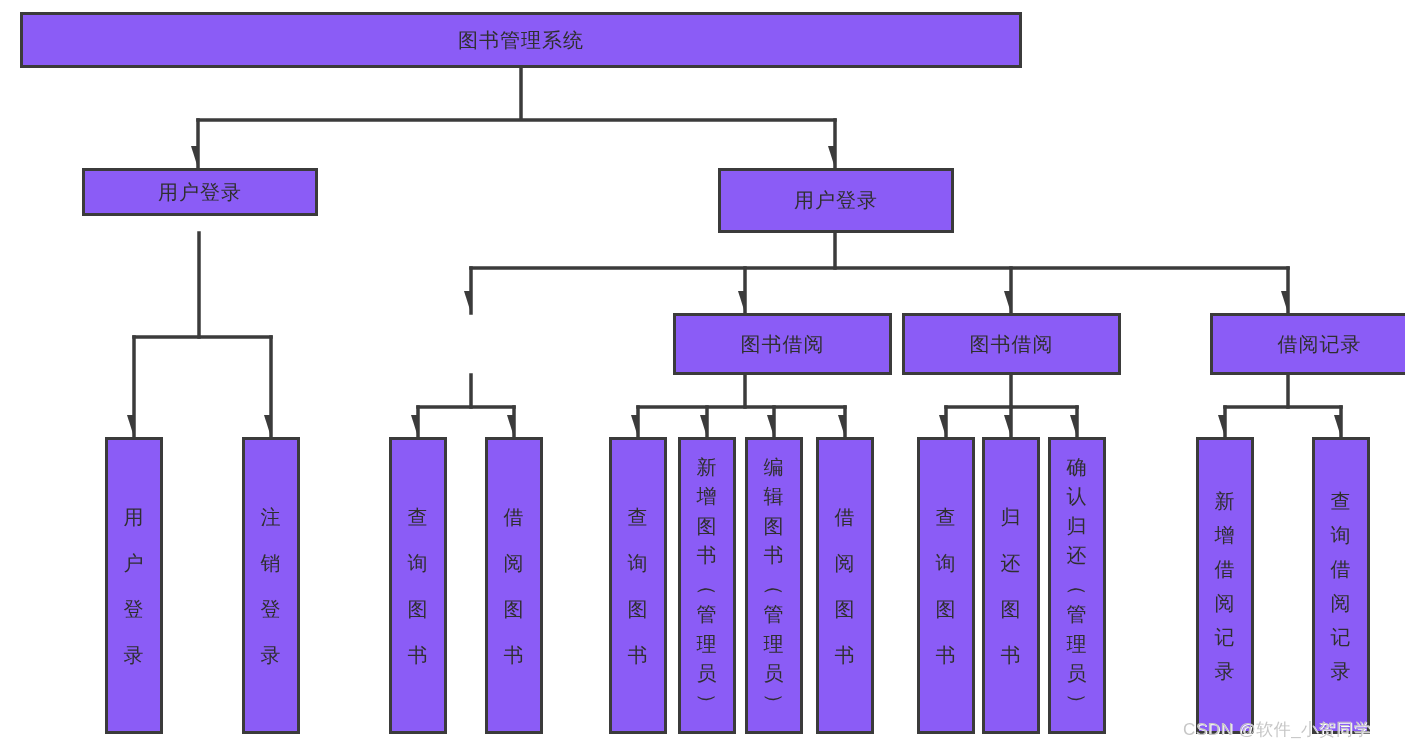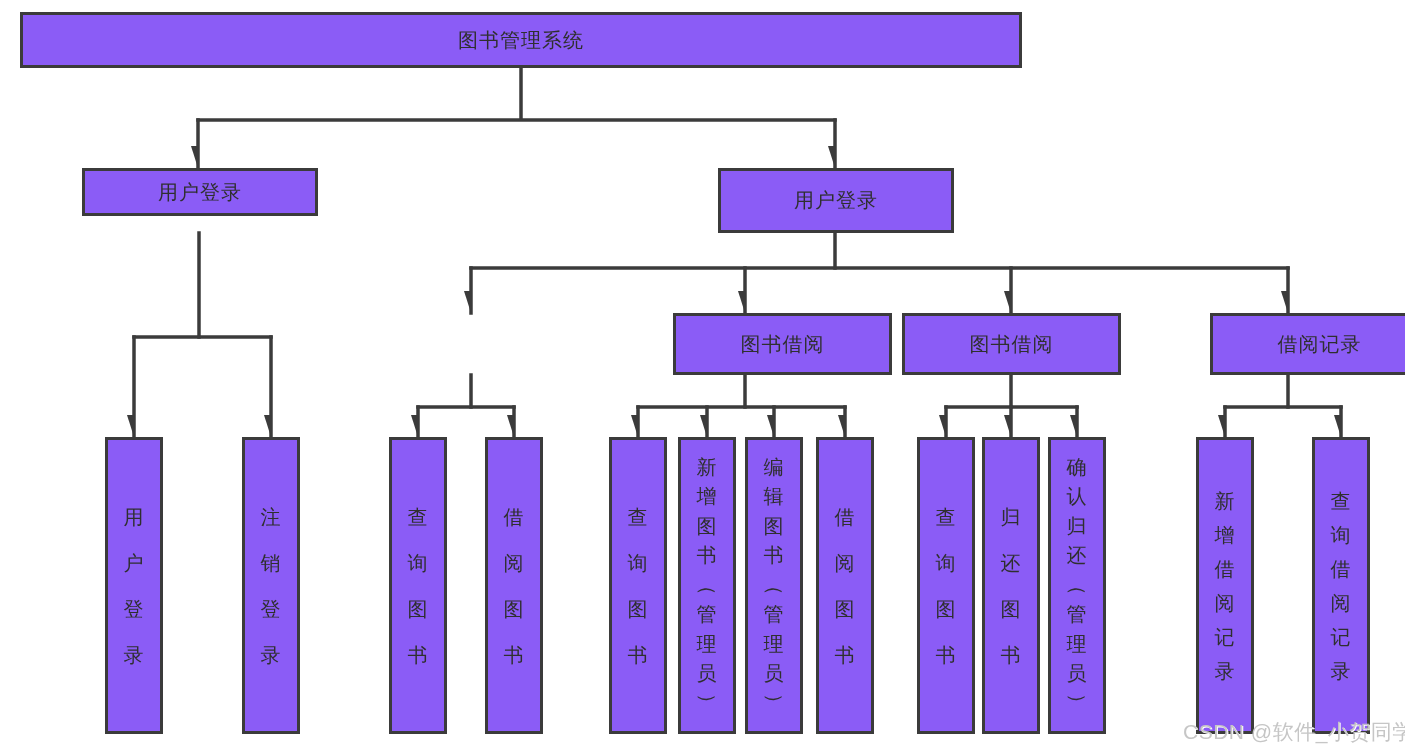--- a/index.html
+++ b/index.html
@@ -42,21 +42,21 @@
     display:flex;flex-direction:column;align-items:center;justify-content:center;
     width:100%;height:100%;
   }
   .vlabel .ch{display:block;line-height:46px;font-size:20px;}
   .v6 .ch{line-height:34px;}
   .v9 .ch{line-height:29.5px;}
   .vlabel .paren{transform:rotate(90deg);}
   
   #wm{
     position:absolute;left:1183px;top:718px;width:222px;
-    color:#c6c6c6;font-size:21px;white-space:nowrap;
+    color:#c6c6c6;font-size:17px;white-space:nowrap;
     text-shadow:1px 1px 0 #ffffff;
     letter-spacing:0.5px;
   }
 </style>
 </head>
 <body>
 
 <div id="stage">
 
   <svg id="wires" viewBox="0 0 1405 747" xmlns="http://www.w3.org/2000/svg">

